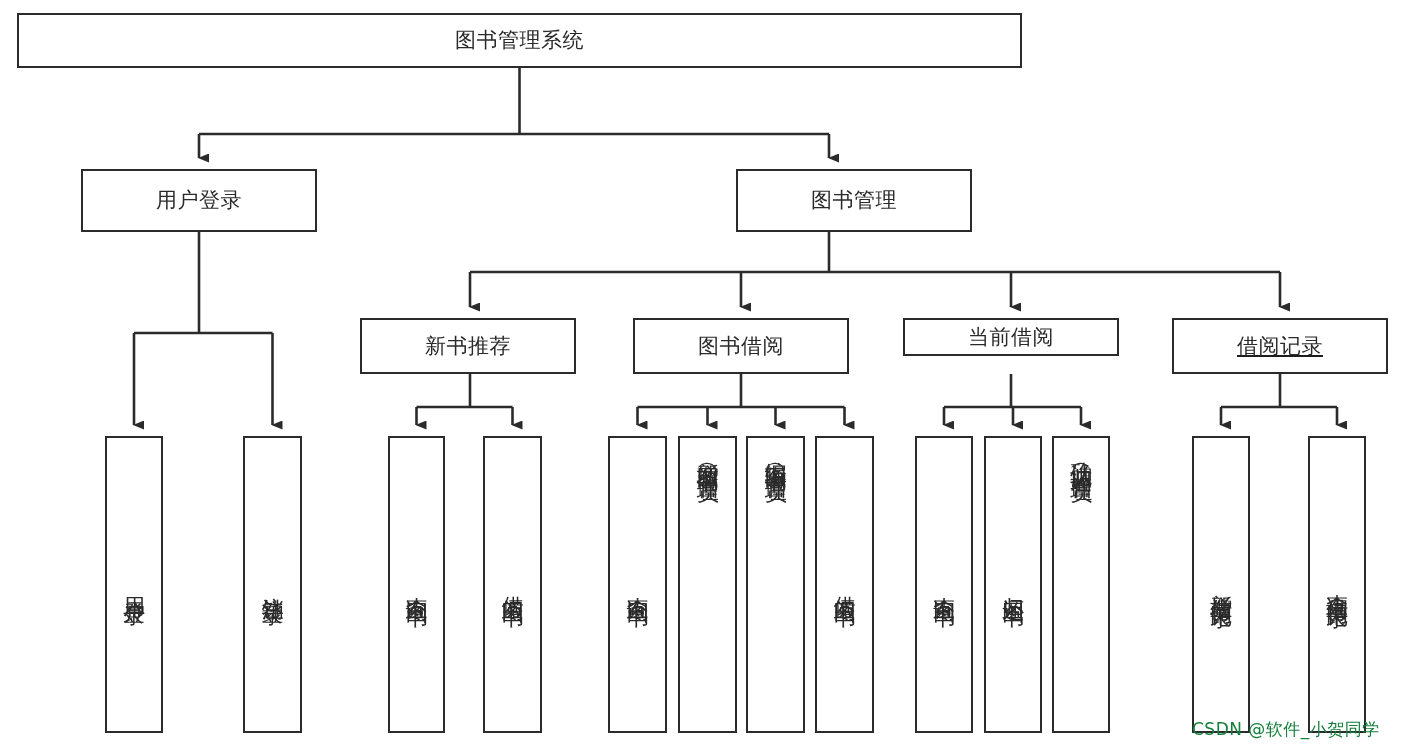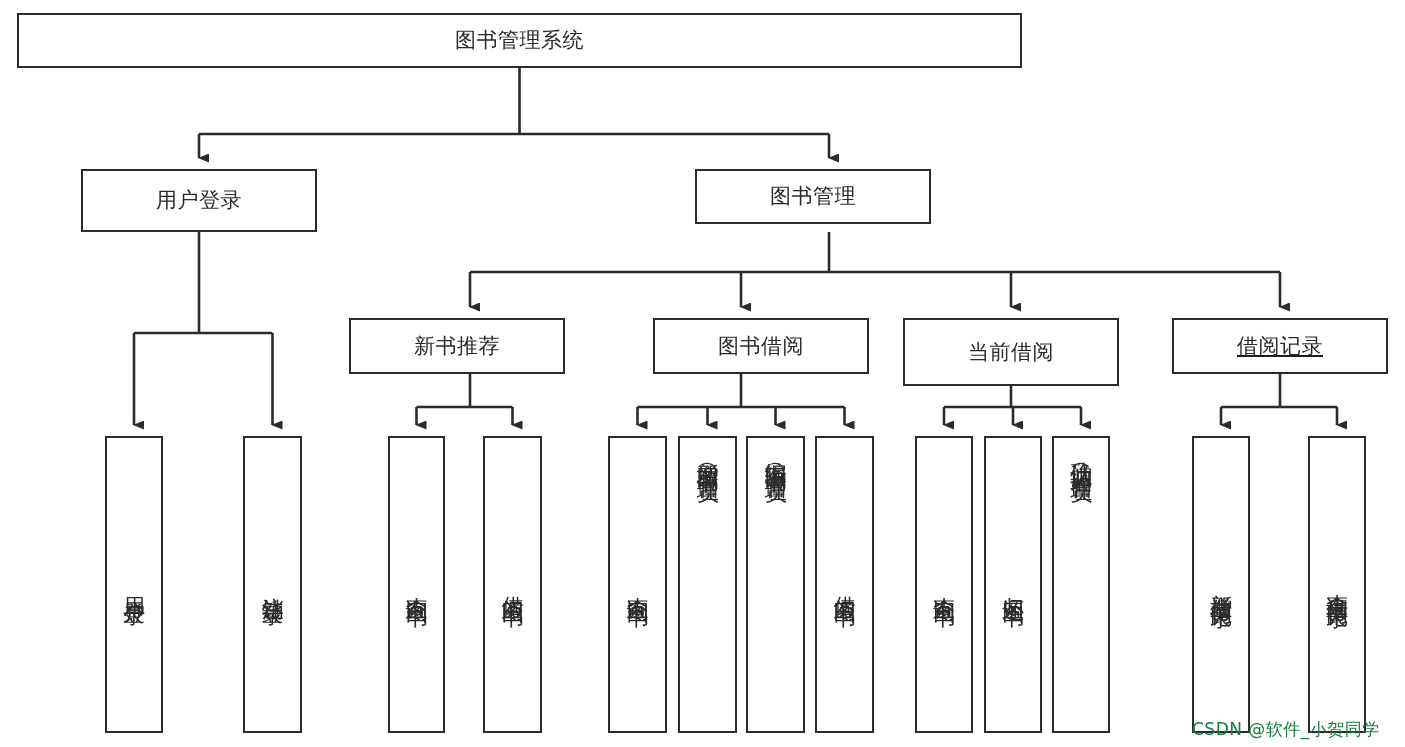--- a/index.html
+++ b/index.html
@@ -95,30 +95,30 @@
         <line x1="1337" y1="407" x2="1337" y2="425" stroke="#2b2b2b" stroke-width="2.6" marker-end="url(#arrowhead)"></line>
       </g>
   </svg>
   <div id="nodes">
       <div class="node" style="left: 17px; top: 13px; width: 1005px; height: 55px;">
         <span class="lbl">图书管理系统</span>
       </div>
       <div class="node" style="left: 81px; top: 169px; width: 236px; height: 63px;">
         <span class="lbl">用户登录</span>
       </div>
-      <div class="node" style="left: 695px; top: 169px; width: 236px; height: 55px;">
+      <div class="node" style="left: 736px; top: 169px; width: 236px; height: 63px;">
         <span class="lbl">图书管理</span>
       </div>
-      <div class="node" style="left: 349px; top: 318px; width: 216px; height: 56px;">
+      <div class="node" style="left: 360px; top: 318px; width: 216px; height: 56px;">
         <span class="lbl">新书推荐</span>
       </div>
-      <div class="node" style="left: 633px; top: 318px; width: 216px; height: 56px; margin-left: 20px;">
+      <div class="node" style="left: 633px; top: 318px; width: 216px; height: 56px;">
         <span class="lbl">图书借阅</span>
       </div>
-      <div class="node" style="left: 903px; top: 318px; width: 216px; height: 68px;">
+      <div class="node" style="left: 903px; top: 318px; width: 216px; height: 38px;">
         <span class="lbl">当前借阅</span>
       </div>
       <div class="node" style="left: 1172px; top: 318px; width: 216px; height: 56px; text-decoration: underline;">
         <span class="lbl">借阅记录</span>
       </div>
       <div class="node vert center" style="left: 105px; top: 436px; width: 58px; height: 297px;">
         <span class="lbl">用户登录</span>
       </div>
       <div class="node vert center" style="left: 243px; top: 436px; width: 59px; height: 297px;">
         <span class="lbl">注销登录</span>

